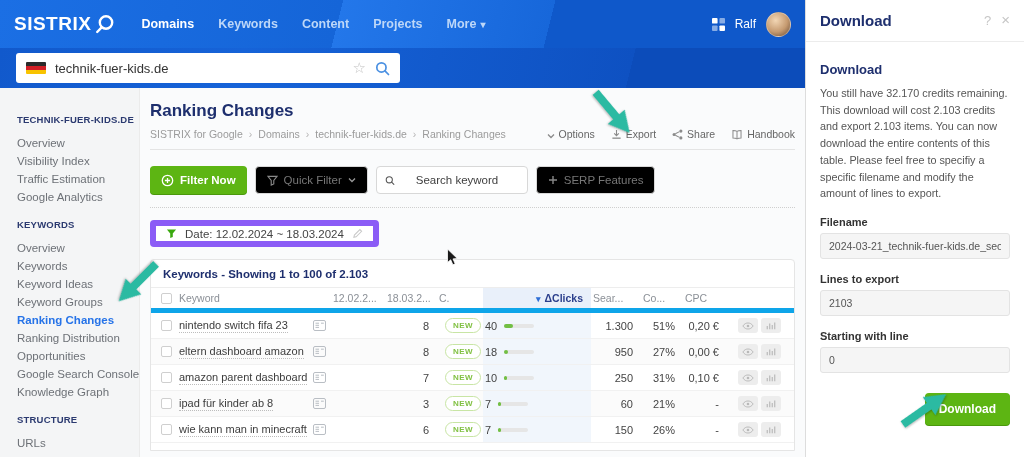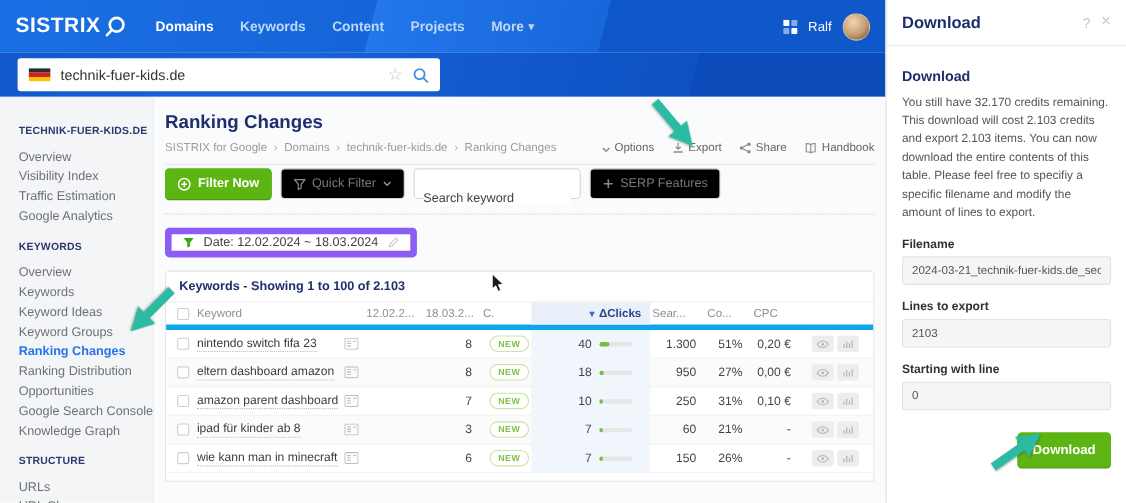--- a/index.html
+++ b/index.html
@@ -66,27 +66,27 @@
     padding:0 10px; }
   .page-title { margin-top:13px; font-size:17px; font-weight:bold; color:#1e2f6e; }
   .crumb-row { margin-top:7px; display:flex; align-items:center; }
   .crumbs { display:flex; align-items:center; gap:6px; font-size:10.5px; color:#9b9b9b; }
   .crumb:not(:last-child)::after { content:"›"; margin-left:6px; color:#b5b5b5; }
   .head-actions { margin-left:auto; display:flex; align-items:center; gap:16px; font-size:10.5px; color:#666; }
   .h-action { display:flex; align-items:flex-end; gap:4px; cursor:pointer; }
   .h-action svg { color:#8a8a8a; }
   .main-divider { margin-top:9px; border-bottom:1px solid #e4e4e4; }
 
-  .filterbar { margin-top:3px; display:flex; gap:8px; }
+  .filterbar { margin-top:16px; display:flex; gap:8px; }
   .btn { height:28px; display:inline-flex; align-items:center; gap:6px; border-radius:4px;
     font-size:11.5px; cursor:pointer; padding:0 11px; }
   .btn-green { background:#5db513; color:#fff; font-weight:bold; box-shadow:0 1px 0 #4a980c; }
   .btn-white { background:#000000; border:1px solid #d8d8d8; color:#777; }
   .kw-search { height:28px; width:152px; background:#fff; border:1px solid #d8d8d8; border-radius:4px;
-    display:flex; align-items:center; padding:0 8px; gap:21px;flex-direction:column; }
+    display:flex; align-items:center; padding:0 8px; gap:21px; }
   .kw-search input { border:none; outline:none; width:100%; font-size:11.5px; color:#333;
     font-family:"Liberation Sans", sans-serif; }
   .kw-search input::placeholder { color:#3f3f3f; opacity:1; }
   .dotted-divider { margin-top:13px; border-bottom:1px dotted #cfcfcf; }
 
   .date-chip { margin-top:12px; display:inline-flex; align-items:center; gap:8px; height:27px;
     background:#fff; border:6px solid #8b5cf6; border-radius:4px; padding:0 10px; font-size:11.5px; color:#444; }
   .date-chip svg.green { color:#3aa80f; }
   .date-chip svg.pencil { color:#c9c9c9; }
 
@@ -99,21 +99,21 @@
     align-items:center; height:26px; }
   .thead { border-top:1px solid #ededed; border-bottom:5px solid #0ea5e9; color:#8b9097;
     font-size:10.5px; }
   .trow { border-bottom:1px solid #f1f1f1; font-size:11px; color:#444; }
   .trow:nth-child(even) { background:#fbfbfb; }
   .td, .th { padding:0 2px; display:flex; align-items:center; }
   .num { justify-content:flex-end; padding-right:8px; }
   .th-dc { background:#e9f0fa; height:100%; justify-content:flex-end; padding-right:8px;
     color:#2b3f8c; font-weight:bold; gap:4px; }
   .th-dc .sort::before { content:"▾"; color:#2f6fd6; font-size:9px; }
-  .c-dc { background:#f1f6fc; height:100%; justify-content:flex-end; padding-right:16px; gap:0; }
+  .c-dc { background:#f1f6fc; height:100%; padding-right:6px; gap:0; }
   .cb { width:11px; height:11px; border:1px solid #cfcfcf; border-radius:2px; background:#fff; margin-left:8px; }
   .kwtext { color:#3c3c3c; border-bottom:1px dotted #bdbdbd; padding-bottom:1px; cursor:pointer; white-space:nowrap; }
   .serp-ic { color:#b9bec4; margin-left:6px; cursor:pointer; }
   .badge { font-size:8px; font-weight:bold; color:#82c144; border:1px solid #c8e5a4; background:#fff;
     border-radius:9px; padding:2px 7px; letter-spacing:.4px; margin-left:6px; }
   .bar { width:30px; height:4px; background:#e6e6e6; border-radius:2px; margin-left:7px; position:relative; }
   .bar .fill { position:absolute; left:0; top:0; height:4px; background:#72bf44; border-radius:2px; }
   .chip { width:20px; height:15px; background:#ededed; border-radius:3px; color:#b8b8b8;
     display:inline-flex; align-items:center; justify-content:center; margin-right:3px; cursor:pointer; }
   .c-act { justify-content:center; }

